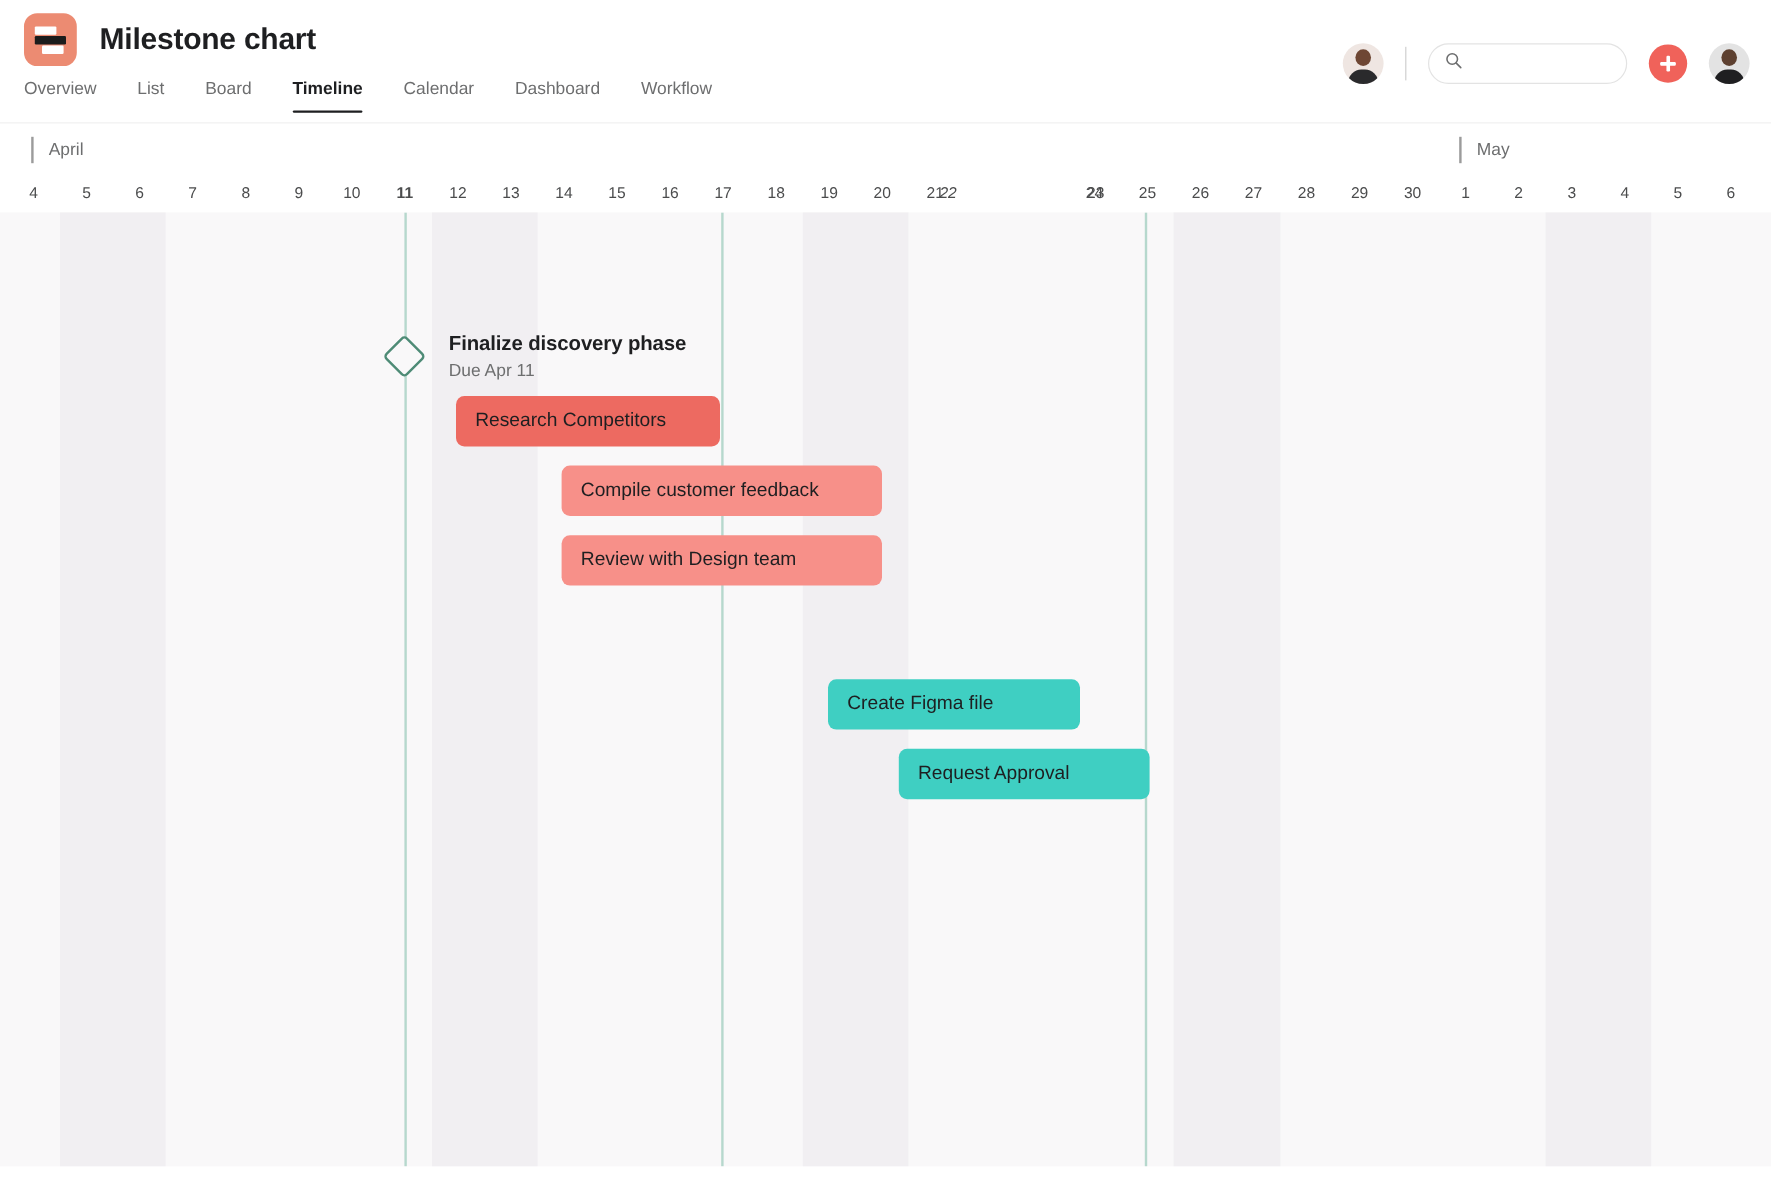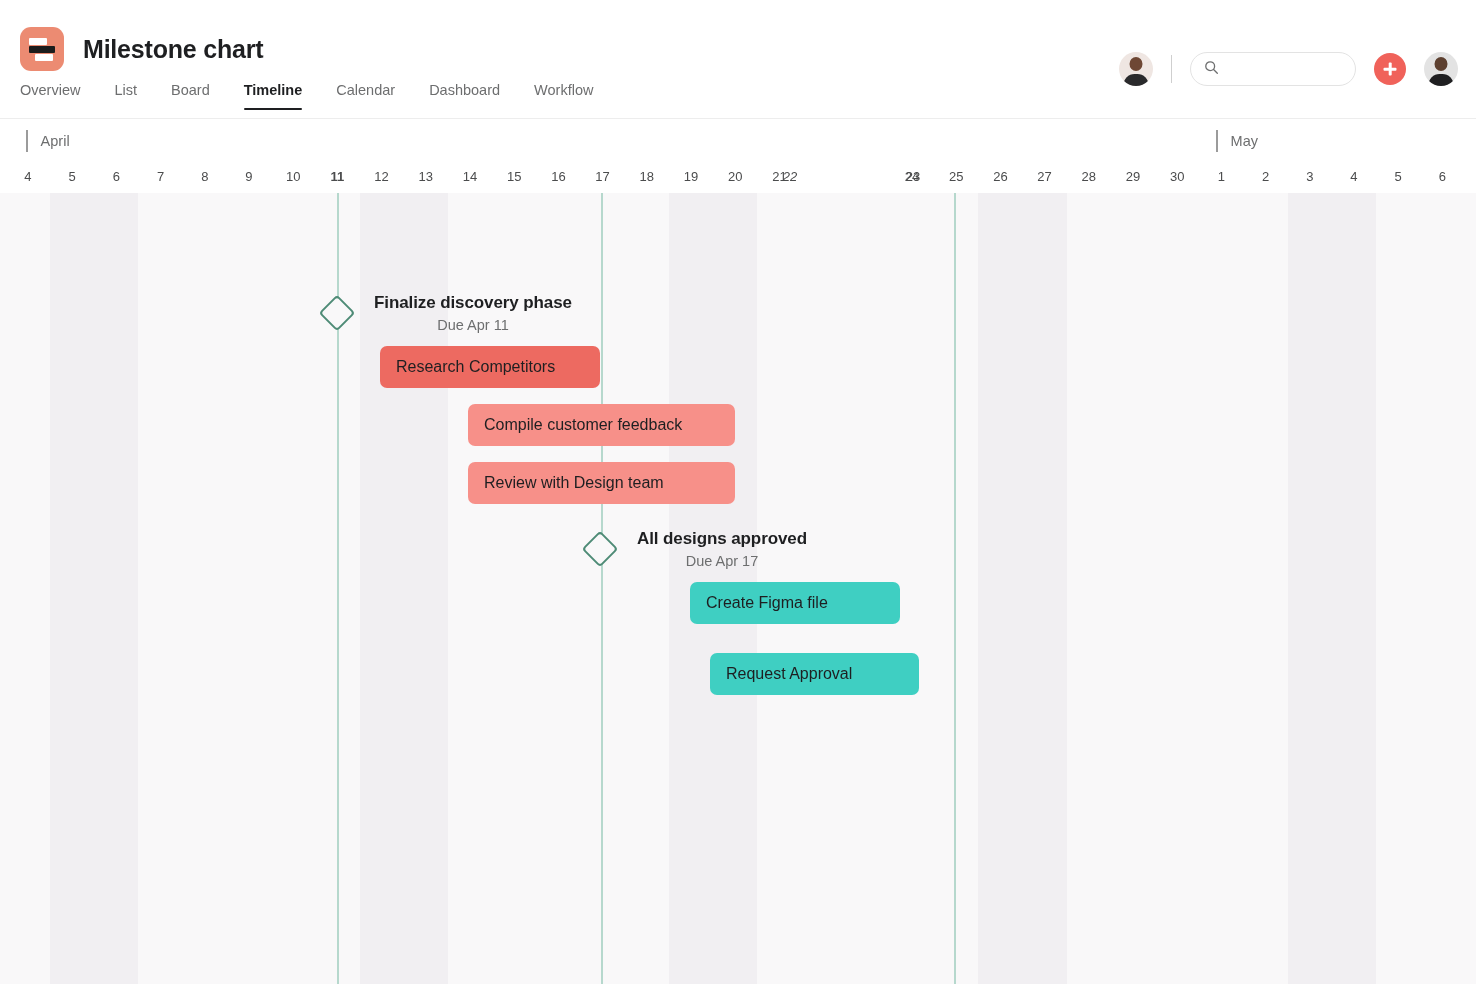--- a/index.html
+++ b/index.html
@@ -11,21 +11,20 @@
     font-family: "Liberation Sans", sans-serif;
     -webkit-font-smoothing: antialiased;
   }
 
   
   .app-header {
     position: relative;
     height: 103px;
     background: #ffffff;
     border-bottom: 1px solid #ededed;
-    margin-top: 16px;
   }
   .title-row {
     position: absolute;
     left: 20px;
     top: 11px;
     display: flex;
     align-items: center;
     gap: 19px;
   }
   .logo-tile {
@@ -228,21 +227,21 @@
     gap: 0;
   }
   .diamond {
     width: 26px; height: 26px;
     border: 2px solid #4e8b76;
     background: #f9f8f9;
     transform: rotate(45deg);
     border-radius: 4px;
     flex: none;
   }
-  .ms-text { margin-left: 24px; text-align: center; }
+  .ms-text { margin-left: 24px; }
   .ms-title {
     font-size: 17px;
     font-weight: bold;
     color: #1e1f21;
     white-space: nowrap;
     letter-spacing: -0.1px;
   }
   .ms-due {
     font-size: 14.5px;
     color: #6d6e6f;
@@ -369,25 +368,18 @@
     <div class="today-line" style="left: 337px;"></div>
     <div class="today-line" style="left: 601px;"></div>
     <div class="today-line" style="left: 954px;"></div>
     <div class="milestone" style="left: 324px; top: 100px;">
       <div class="diamond"></div>
       <div class="ms-text">
         <div class="ms-title">Finalize discovery phase</div>
         <div class="ms-due">Due Apr 11</div>
       </div>
     </div>
-    <div class="milestone" style="left: 587px; top: 336px;">
-      <div class="diamond"></div>
-      <div class="ms-text">
-        <div class="ms-title">All designs approved</div>
-        <div class="ms-due">Due Apr 17</div>
-      </div>
-    </div>
     <div class="task-bar red" style="left: 380px; top: 153px; width: 220px;">Research Competitors</div>
     <div class="task-bar pink" style="left: 468px; top: 211px; width: 267px;">Compile customer feedback</div>
     <div class="task-bar pink" style="left: 468px; top: 269px; width: 267px;">Review with Design team</div>
     <div class="task-bar teal" style="left: 690px; top: 389px; width: 210px;">Create Figma file</div>
-    <div class="task-bar teal" style="left: 710px; top: 447px; width: 209px; margin-top: 13px;">Request Approval</div>
+    <div class="task-bar teal" style="left: 749px; top: 447px; width: 209px;">Request Approval</div>
   </div>
 
 </body></html>

